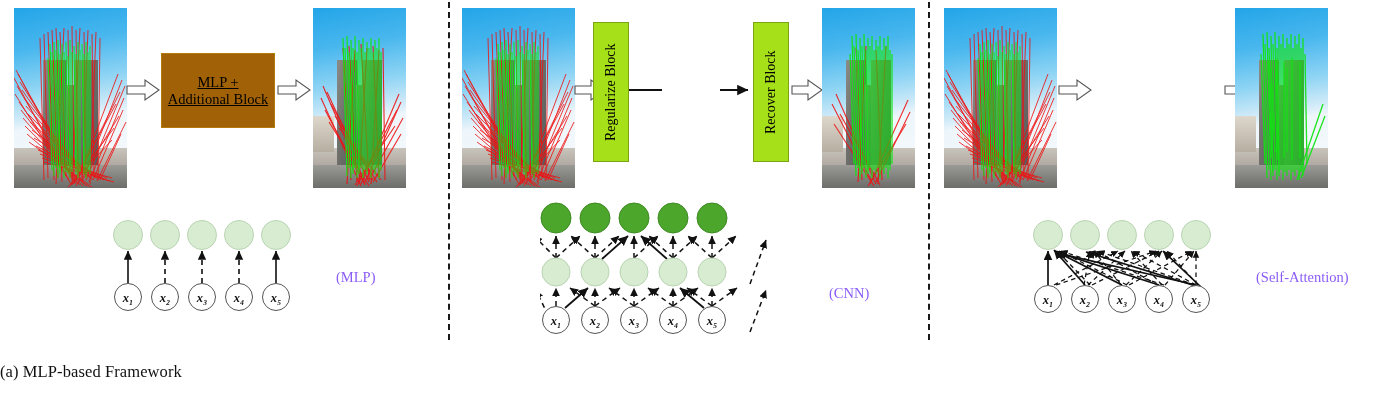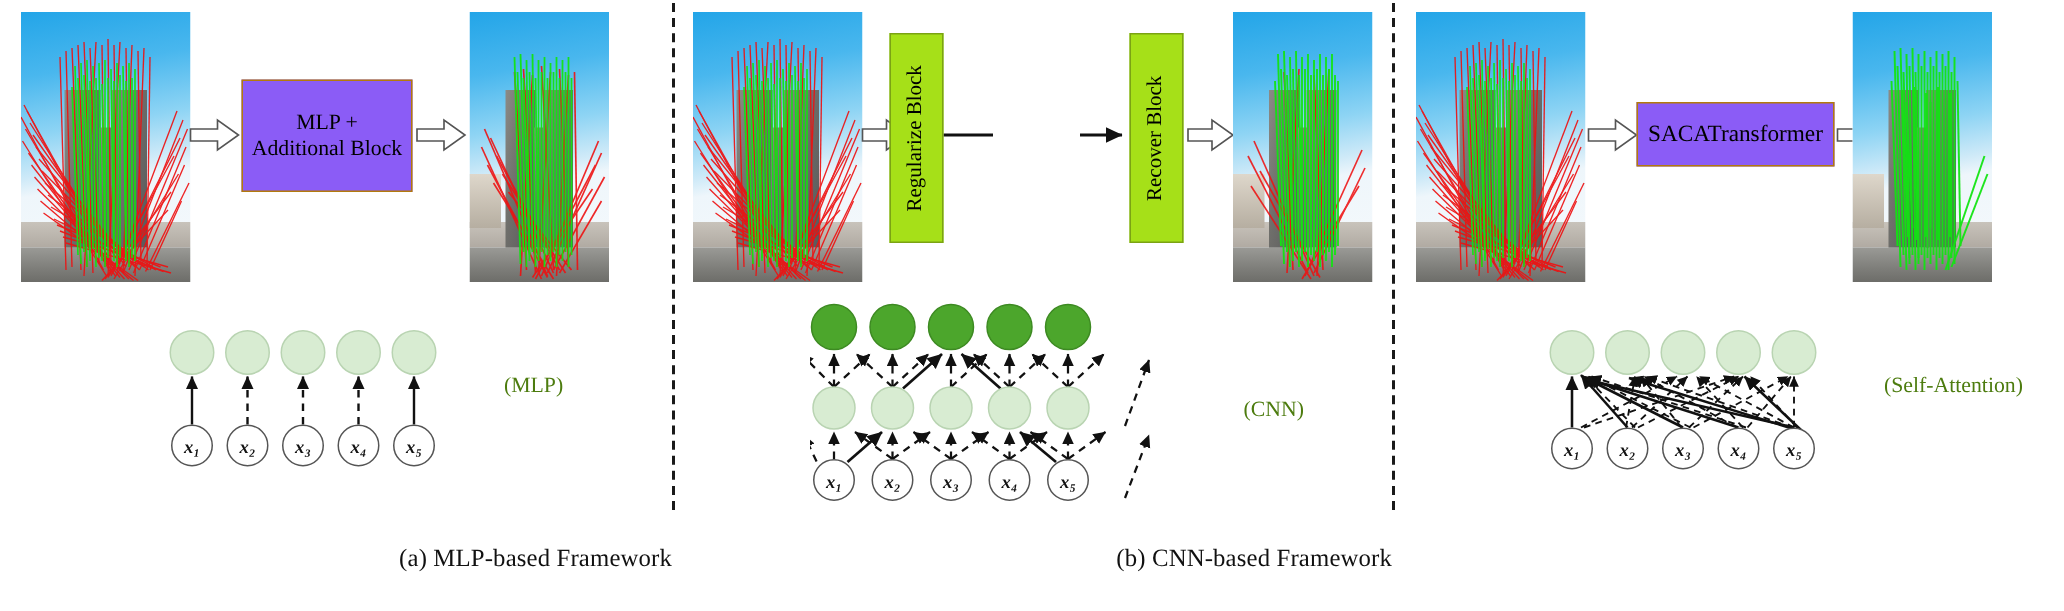--- a/index.html
+++ b/index.html
@@ -31,31 +31,31 @@
             background:linear-gradient(180deg,#ded7cb,#b6aea1);}
   .lines{position:absolute;left:0;top:0;width:100%;height:100%;}
 
   
   .harrow{position:absolute;}
 
   
   .box{position:absolute;box-sizing:border-box;display:flex;
        align-items:center;justify-content:center;text-align:center;
        line-height:1.12;}
-  .orange{background:#8b5cf6;border:1.2px solid #b37a0c;color:#000;}
+  .orange{background:#a16207;border:1.2px solid #b37a0c;color:#000;text-decoration:underline;}
   .green{background:#a6e018;border:1.2px solid #7ba313;color:#000;}
   .vert{writing-mode:vertical-rl;transform:rotate(180deg);}
 
   
   .graph{position:absolute;text-decoration:underline;}
   .graph svg{display:block;}
-  .nodelabel{position:absolute;font-size:14.5px;color:#4d7c0f;white-space:nowrap;}
+  .nodelabel{position:absolute;font-size:14.5px;color:#8b5cf6;white-space:nowrap;margin-top:20px;}
 
   
-  .caption{position:absolute;top:362px;width:100%;text-align:right;
+  .caption{position:absolute;top:362px;width:100%;text-align:left;
            font-size:16.5px;color:#111;letter-spacing:.1px;}
 </style>
 </head>
 <body>
 
 <div class="divider" id="divider-1"></div>
 <div class="divider" id="divider-2"></div>
 
 <div class="panel" id="panel-a">
 
@@ -513,21 +513,20 @@
         <text x="16" y="129">x₁</text>
           <text x="55" y="129">x₂</text>
         <text x="94" y="129">x₃</text>
           <text x="133" y="129">x₄</text>
         <text x="172" y="129">x₅</text>
       </g>
     </svg>
   </div>
   <div class="nodelabel" style="left:381px;top:265px;">(CNN)</div>
 
-  <div class="caption">(b) CNN-based Framework</div>
 </div>
 
 <div class="panel" id="panel-c">
 
   <div class="matchimg" style="left:16px;top:8px;width:113px;height:180px;">
     <div class="sky"></div>
     <div class="plaza"></div>
     <div class="ground"></div>
     <div class="bldg l"></div>
     <div class="bldg mid"></div>
@@ -611,23 +610,20 @@
         <line x1="74" y1="44" x2="74" y2="164"></line>
           <line x1="34" y1="50" x2="38" y2="162"></line>
       </g>
     </svg>
   </div>
 
   <svg class="harrow" style="left:130px;top:78px;" width="34" height="24" viewBox="0 0 34 24">
     <polygon points="1,8 19,8 19,2 33,12 19,22 19,16 1,16" fill="#ffffff" stroke="#555" stroke-width="1.1"></polygon>
   </svg>
 
-  <div class="box orange" style="left:163px;top:68px;width:132px;height:43px;font-size:15.5px;">
-    <span>SACATransformer</span>
-  </div>
 
   <svg class="harrow" style="left:296px;top:78px;" width="34" height="24" viewBox="0 0 34 24">
     <polygon points="1,8 19,8 19,2 33,12 19,22 19,16 1,16" fill="#ffffff" stroke="#555" stroke-width="1.1"></polygon>
   </svg>
 
   <div class="matchimg" style="left:307px;top:8px;width:93px;height:180px;">
     <div class="sky"></div>
     <div class="plaza"></div>
     <div class="ground"></div>
     <div class="sidebldg"></div>

